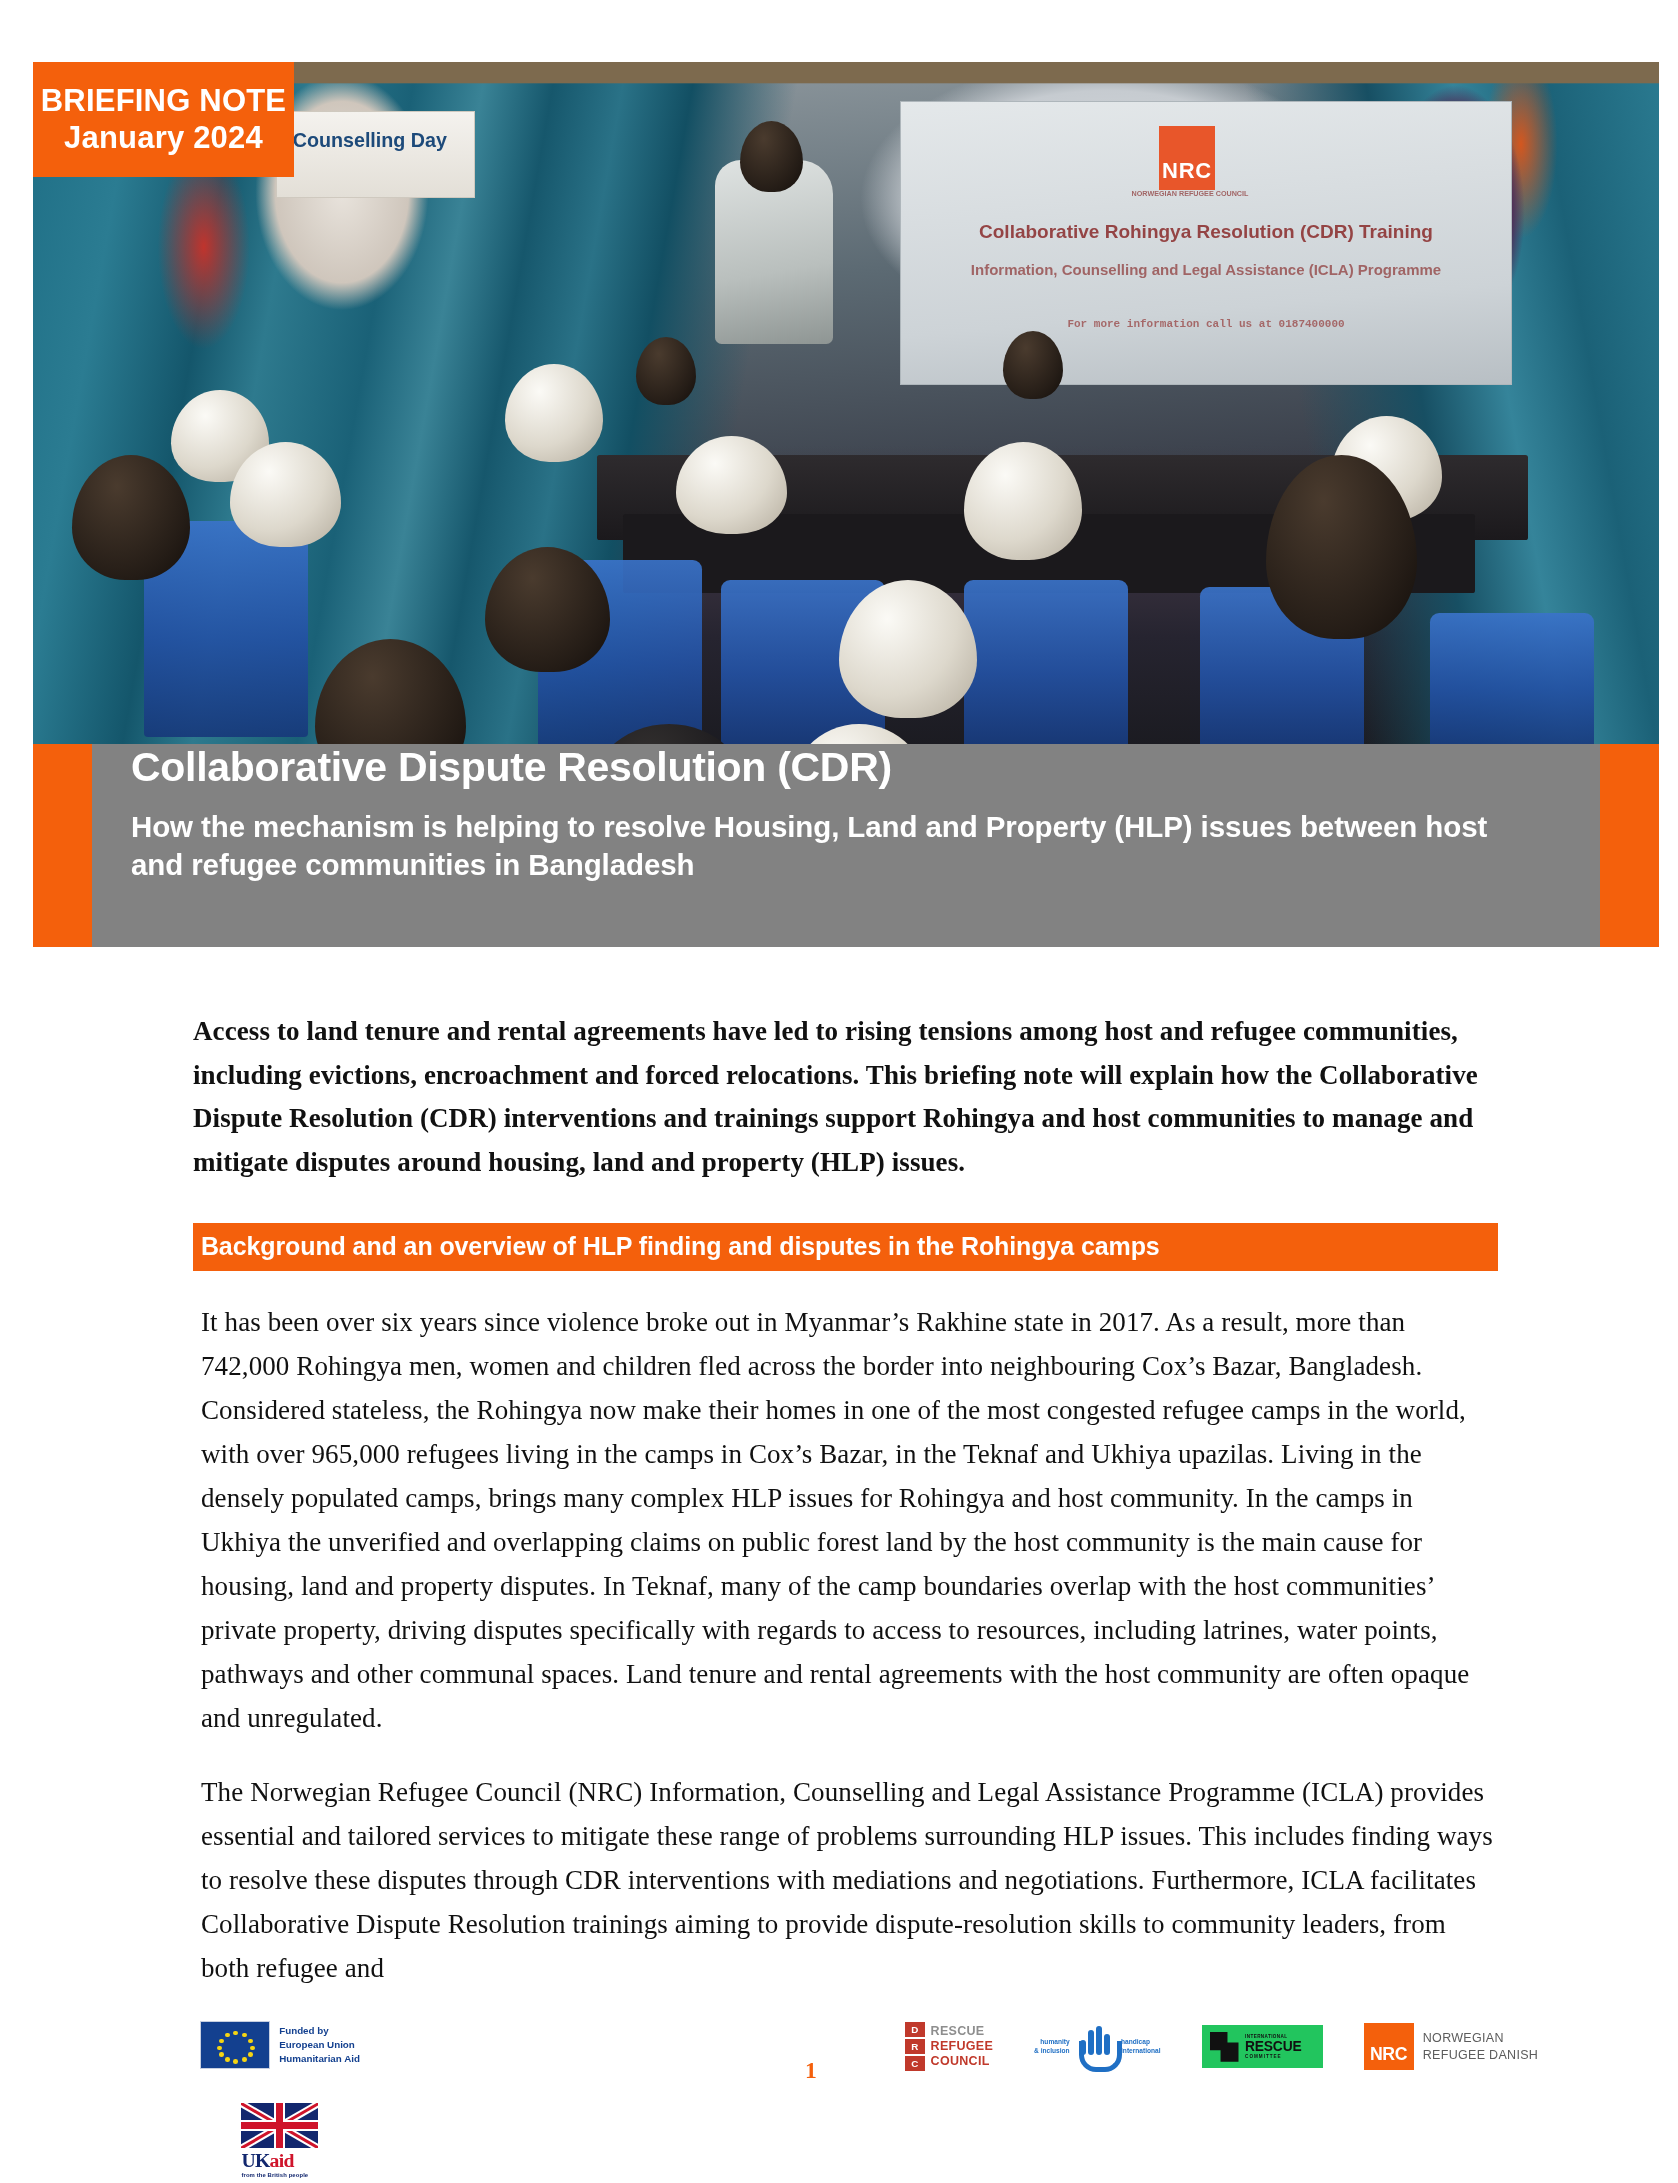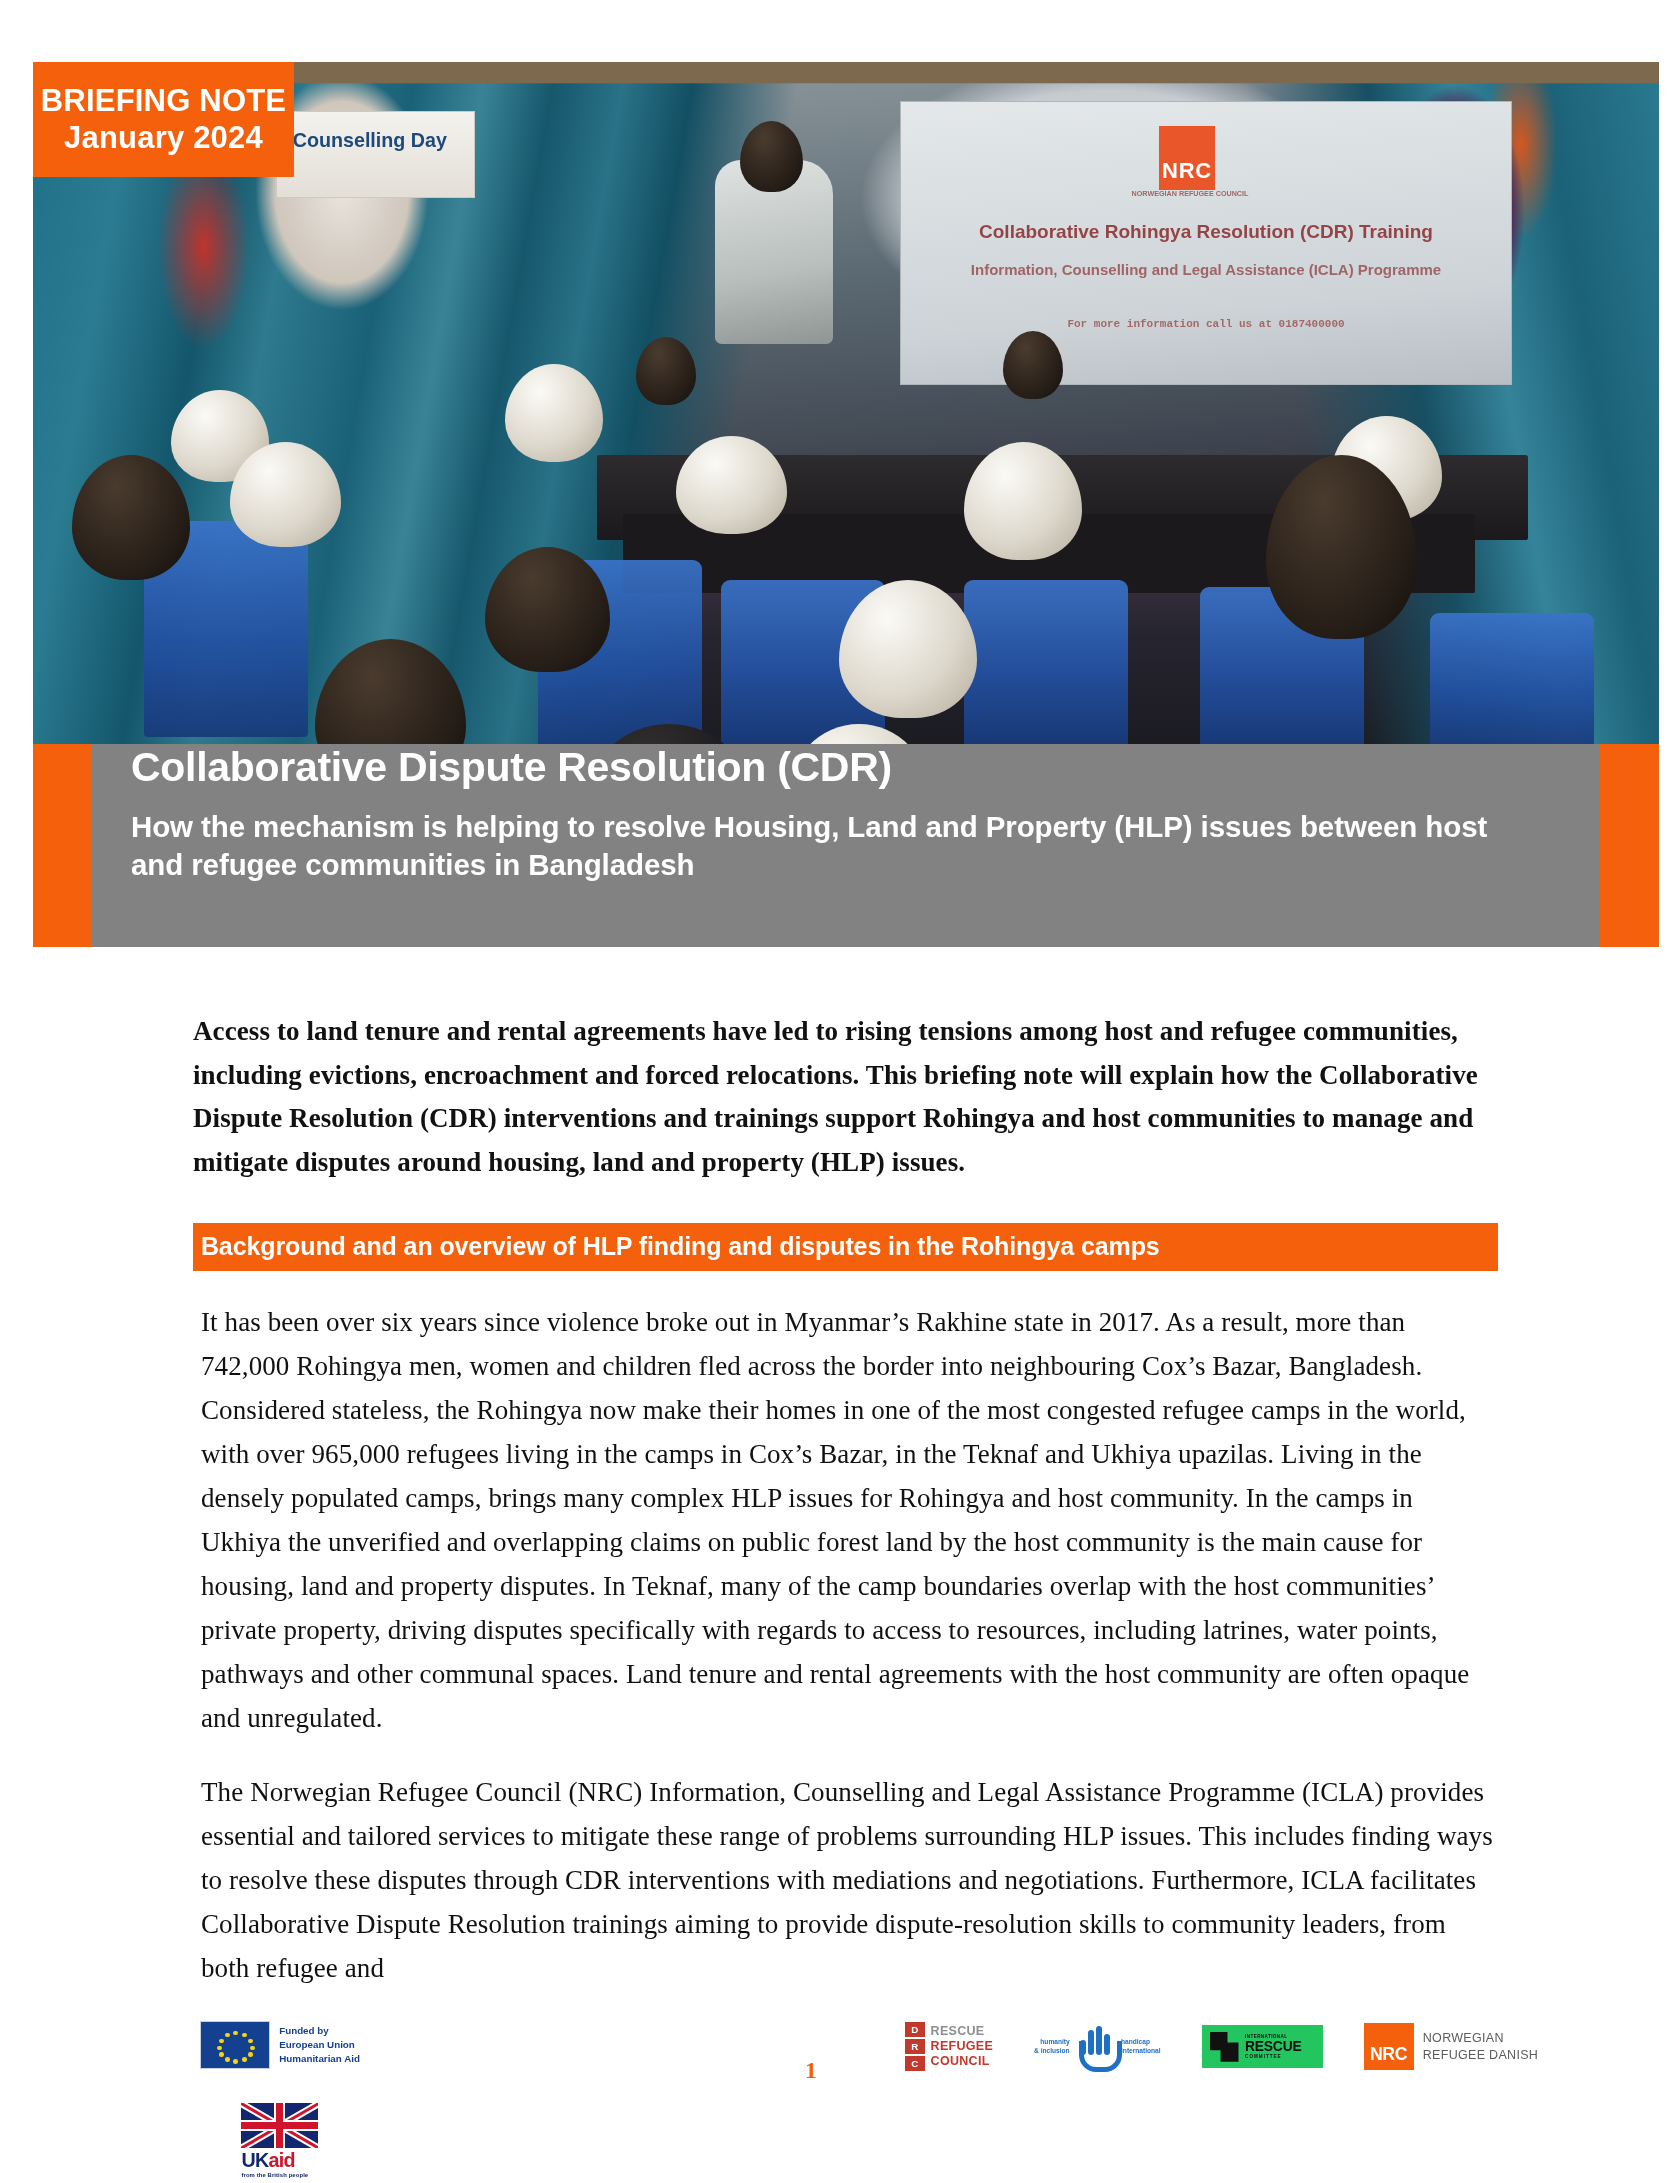--- a/index.html
+++ b/index.html
@@ -300,21 +300,21 @@
     width: 111px; height: 3.3px; background: #cf142b;
     transform-origin: center;
   }
   .uk-d1b { transform: translate(-50%,-50%) rotate(30deg); }
   .uk-d2b { transform: translate(-50%,-50%) rotate(-30deg); }
   .uk-cv { position: absolute; left: 0; top: 17px; width: 77px; height: 10.5px; background: #ffffff; }
   .uk-ch { position: absolute; left: 33px; top: 0; width: 10.5px; height: 45px; background: #ffffff; }
   .uk-cv2 { position: absolute; left: 0; top: 19px; width: 77px; height: 6.6px; background: #cf142b; }
   .uk-ch2 { position: absolute; left: 35px; top: 0; width: 6.6px; height: 45px; background: #cf142b; }
   .ukaid-word {
-    font-family: Liberation Sans, sans-serif;
+    font-family: Liberation Serif, serif;
     font-weight: 700;
     font-size: 19.7px;
     letter-spacing: -0.7px;
     margin-top: 1.3px;
   }
   .ukaid-word .uk { color: #12276e; }
   .ukaid-word .aid { color: #cf142b; }
   .ukaid-tag {
     font-family: "Liberation Sans", sans-serif;
     font-size: 5.9px;

